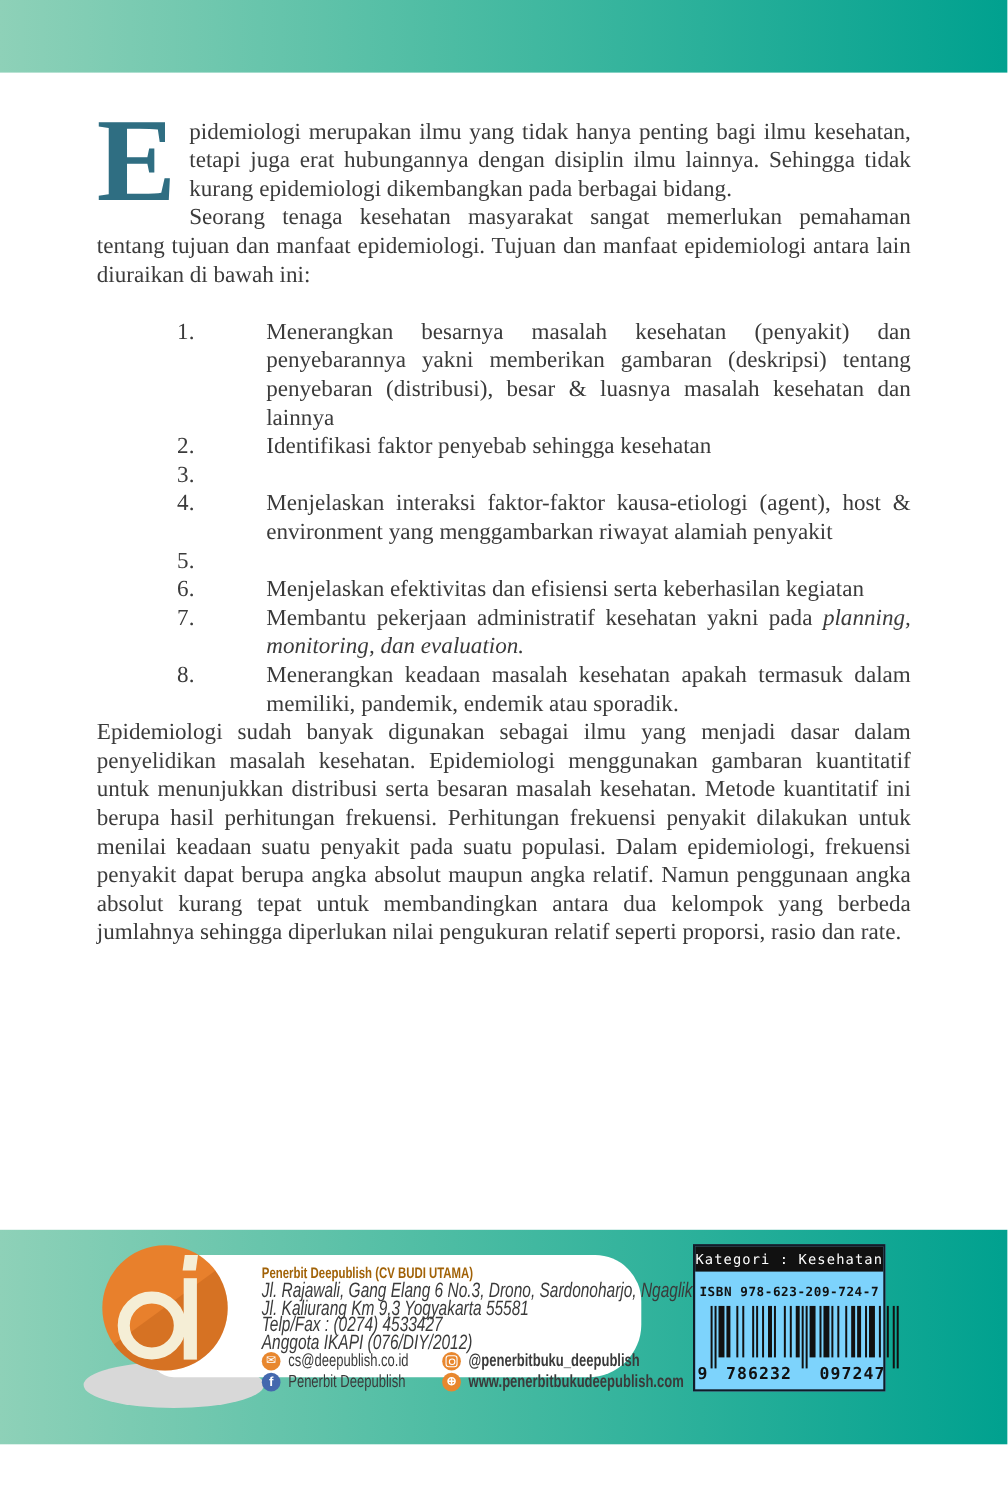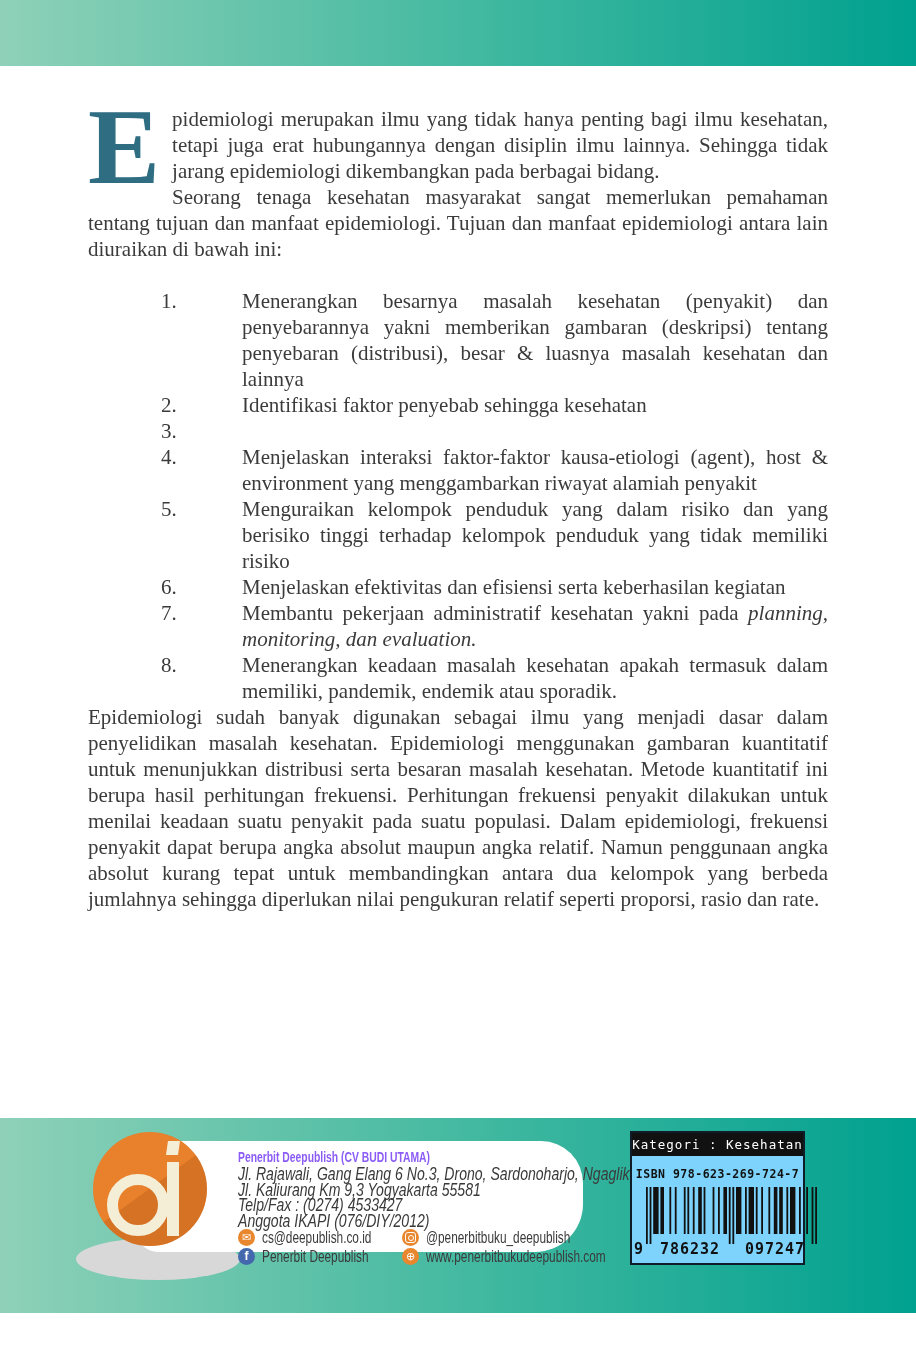--- a/index.html
+++ b/index.html
@@ -37,25 +37,25 @@
     position:absolute;left:76px;top:1238px;width:164px;height:42px;
     background:#d8d8d8;border-radius:50%;
   }
   .pub-panel{
     position:absolute;left:136px;top:1141px;width:447px;height:111px;
     background:#ffffff;border-radius:34px 42px 48px 22px;
     box-sizing:border-box;padding:7px 14px 0 102px;
     font-family:"Liberation Sans", sans-serif;color:#3a3a3a;
   }
   .pline{height:15.5px;line-height:15.5px;font-size:19px;font-style:italic;}
-  .pname{height:18px;line-height:18px;font-size:14px;font-weight:700;color:#8b5cf6;}
+  .pname{height:18px;line-height:18px;font-size:14px;font-weight:700;color:#a16207;}
   .ptxt{display:inline-block;transform:scaleX(0.74);transform-origin:0 50%;white-space:nowrap;}
   .prow{display:flex;align-items:center;height:19px;}
   .pcol1{display:flex;align-items:center;width:164px;}
-  .pcol2{display:flex;align-items:center;}
+  .pcol2{display:flex;align-items:center;font-weight:bold;}
   .sico{
     flex:0 0 17px;display:inline-flex;width:17px;height:17px;border-radius:50%;
     color:#fff;align-items:center;justify-content:center;margin-right:7px;
     font-size:11px;line-height:17px;
   }
   .sico.orange{background:#e8872e;}
   .sico.blue{background:#4468ae;font-weight:700;font-size:12px;font-family:"Liberation Sans",sans-serif;}
   .ig-box{width:9px;height:9px;border:1.5px solid #fff;border-radius:3px;position:relative;}
   .ig-box::after{content:'';position:absolute;left:1.5px;top:1.5px;right:1.5px;bottom:1.5px;border:1px solid #fff;border-radius:50%;}
 
@@ -85,21 +85,21 @@
   .bc-isbn{margin-top:11px;text-align:center;font-size:11.5px;letter-spacing:0.5px;color:#111;font-weight:700;white-space:nowrap;}
   .bc-svg{display:block;margin:6px auto 6px auto;}
   .bd{font-family:"DejaVu Sans Mono", monospace;font-weight:700;font-size:15px;fill:#111;letter-spacing:1px;}
 </style>
 </head>
 <body>
 
 <div class="band band-top"></div>
 
 <div class="content">
-  <p><span class="dropcap">E</span><span>pidemiologi merupakan ilmu yang tidak hanya penting bagi ilmu kesehatan, tetapi juga erat hubungannya dengan disiplin ilmu lainnya. Sehingga tidak jarang epidemiologi dikembangkan pada berbagai bidang.</span></p>
+  <p><span class="dropcap">E</span><span>pidemiologi merupakan ilmu yang tidak hanya penting bagi ilmu kesehatan, tetapi juga erat hubungannya dengan disiplin ilmu lainnya. Sehingga tidak kurang epidemiologi dikembangkan pada berbagai bidang.</span></p>
 
   <p class="mt">Seorang tenaga kesehatan masyarakat sangat memerlukan pemahaman tentang tujuan dan manfaat epidemiologi. Tujuan dan manfaat epidemiologi antara lain diuraikan di bawah ini:</p>
 
   <div class="numlist">
     <div class="li">
       <span class="num">1.</span>
       <span class="txt">Menerangkan besarnya masalah kesehatan (penyakit) dan penyebarannya yakni memberikan gambaran (deskripsi) tentang penyebaran (distribusi), besar &amp; luasnya masalah kesehatan dan lainnya</span>
     </div>
     <div class="li">
       <span class="num">2.</span>
@@ -107,21 +107,20 @@
     </div>
     <div class="li">
       <span class="num">3.</span>
     </div>
     <div class="li">
       <span class="num">4.</span>
       <span class="txt">Menjelaskan interaksi faktor-faktor kausa-etiologi (agent), host &amp; environment yang menggambarkan riwayat alamiah penyakit</span>
     </div>
     <div class="li">
       <span class="num">5.</span>
-      <span class="txt">Menguraikan kelompok penduduk yang dalam risiko dan yang berisiko tinggi terhadap kelompok penduduk yang tidak memiliki risiko</span>
     </div>
     <div class="li">
       <span class="num">6.</span>
       <span class="txt">Menjelaskan efektivitas dan efisiensi serta keberhasilan kegiatan</span>
     </div>
     <div class="li">
       <span class="num">7.</span>
       <span class="txt"><span>Membantu pekerjaan administratif kesehatan yakni pada </span><em>planning, monitoring, dan evaluation.</em></span>
     </div>
     <div class="li">
@@ -168,21 +167,21 @@
 </div>
 
 <div class="logo">
   <span class="d-ring"></span>
   <span class="d-stem"></span>
   <span class="d-tick"></span>
 </div>
 
 <div class="bc-block">
   <div class="bc-head">Kategori : Kesehatan</div>
-  <div class="bc-isbn">ISBN 978-623-269-724-7</div>
+  <div class="bc-isbn">ISBN 978-623-209-724-7</div>
   <svg class="bc-svg" width="190" height="70" viewBox="0 0 190 70">
     <g id="bc-bars" fill="#111">
         <rect x="14.00" y="0" width="1.80" height="57"></rect>
         <rect x="17.60" y="0" width="1.80" height="57"></rect>
         <rect x="21.20" y="0" width="5.40" height="47"></rect>
         <rect x="28.40" y="0" width="3.60" height="47"></rect>
         <rect x="37.40" y="0" width="1.80" height="47"></rect>
         <rect x="42.80" y="0" width="1.80" height="47"></rect>
         <rect x="51.80" y="0" width="1.80" height="47"></rect>
         <rect x="55.40" y="0" width="1.80" height="47"></rect>

